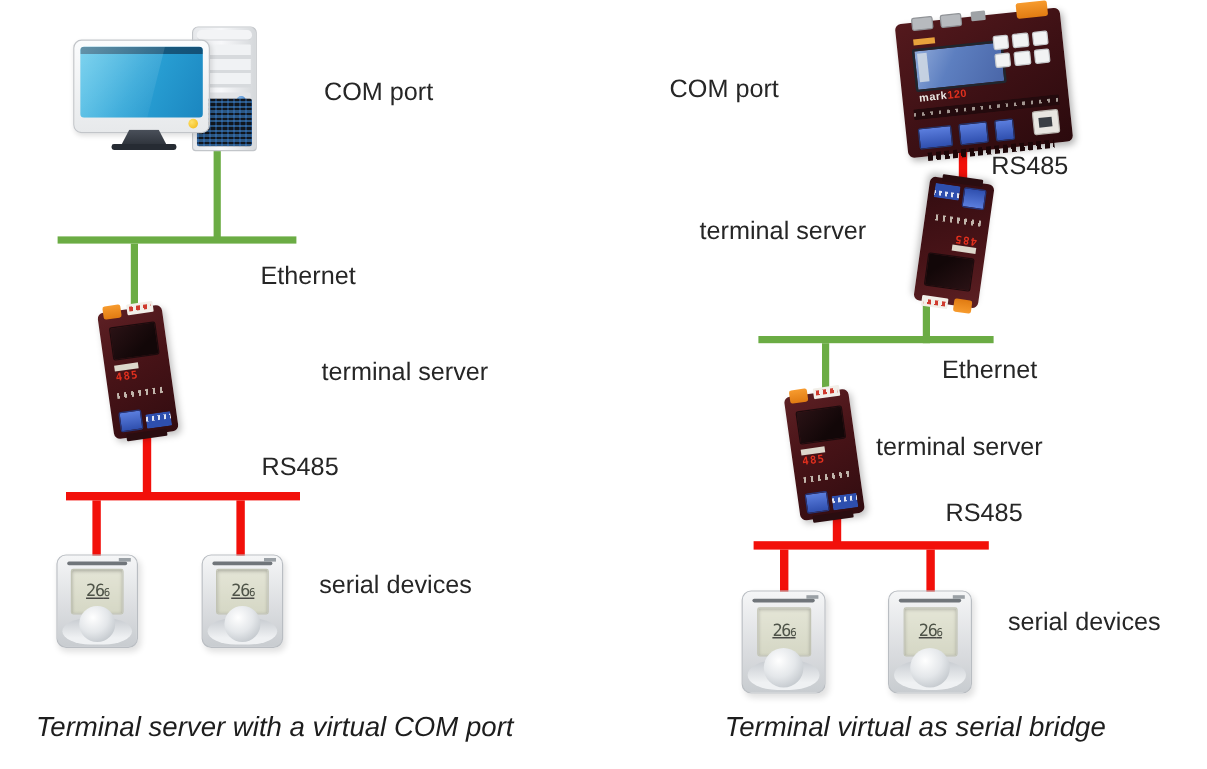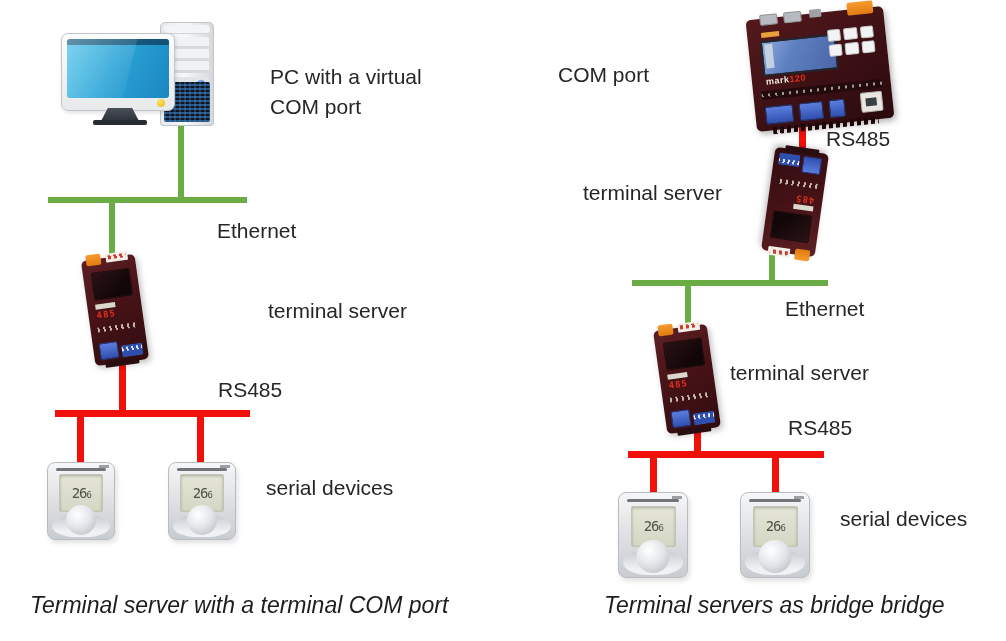--- a/index.html
+++ b/index.html
@@ -90,21 +90,21 @@
   .plc-rj45-slot{position:absolute;left:4px;top:5px;width:11px;height:8px;background:#3a3f45;}
   .plc-comb{position:absolute;bottom:-4px;left:16px;right:16px;height:7px;
     background:repeating-linear-gradient(90deg,#1c0608 0 4px,transparent 4px 7px);}
   
   .thermo{position:absolute;border:1px solid #b9bdc2;border-radius:8px;
     background:linear-gradient(180deg,#f5f6f7,#dadcdf 60%,#c8ccd0);box-shadow:2px 3px 5px rgba(0,0,0,.12);}
   .t-bar{position:absolute;top:7%;left:12%;width:76%;height:3px;background:#70757a;border-radius:2px;}
   .t-logo{position:absolute;top:3%;right:7%;width:10px;height:3px;background:#9aa0a5;}
   .t-lcd{position:absolute;top:15%;left:17%;width:64%;height:47%;border:1px solid #c2c4b4;border-radius:2px;
     background:linear-gradient(#e4e5d6,#d5d7c5);box-shadow:inset 0 1px 3px rgba(0,0,0,.25);
-    display:flex;align-items:center;justify-content:center;}
+    display:flex;align-items:center;justify-content:center;text-decoration:underline;}
   .t-digits{font-family:"DejaVu Sans Mono",monospace;color:#4e5348;font-size:14px;letter-spacing:-1px;}
   .t-digits .sub{font-size:9px;}
   .t-recess{position:absolute;bottom:2%;left:6%;width:88%;height:30%;border-radius:50%/60%;
     background:linear-gradient(180deg,#c7cbd0,#eff1f3 75%);}
   .t-knob{position:absolute;bottom:5%;left:50%;transform:translateX(-50%);border-radius:50%;
     background:radial-gradient(circle at 38% 32%,#ffffff,#e4e7ea 45%,#c3c8cd 80%,#b5bbc1);}
   .thermo.sm{width:66px;height:76px;} .thermo.sm .t-knob{width:30px;height:30px;}
   .thermo.lg{width:68px;height:84px;} .thermo.lg .t-knob{width:33px;height:33px;}
 </style>
 </head>
@@ -167,28 +167,27 @@
     <div class="t-bar"></div>
     <div class="t-logo"></div>
     <div class="t-lcd">
       <span class="t-digits"><span>26</span><span class="sub">6</span></span>
     </div>
     <div class="t-recess"></div>
     <div class="t-knob"></div>
   </div>
 
   <div class="lbl" style="left:270px;top:62px;">
-    <div>PC with a virtual</div>
     <div>COM port</div>
   </div>
   <div class="lbl" style="left:217px;top:216px;">Ethernet</div>
   <div class="lbl" style="left:268px;top:296px;">terminal server</div>
   <div class="lbl" style="left:218px;top:375px;">RS485</div>
   <div class="lbl" style="left:266px;top:473px;">serial devices</div>
-  <div class="caption" style="left:30px;top:592px;">Terminal server with a terminal COM port</div>
+  <div class="caption" style="left:30px;top:592px;">Terminal server with a virtual COM port</div>
 
   <div class="line red" style="left:799px;top:124px;width:7px;height:32px;"></div>
   <div class="line green" style="left:769px;top:248px;width:6px;height:38px;"></div>
   <div class="line green" style="left:632px;top:280px;width:196px;height:6px;"></div>
   <div class="line green" style="left:685px;top:286px;width:6px;height:46px;"></div>
   <div class="line red" style="left:694px;top:428px;width:7px;height:28px;"></div>
   <div class="line red" style="left:628px;top:451px;width:196px;height:7px;"></div>
   <div class="line red" style="left:650px;top:458px;width:7px;height:38px;"></div>
   <div class="line red" style="left:772px;top:458px;width:7px;height:38px;"></div>
 
@@ -272,15 +271,15 @@
 
   <div class="lbl" style="left:558px;top:60px;">
     <div>COM port</div>
   </div>
   <div class="lbl" style="left:826px;top:124px;">RS485</div>
   <div class="lbl" style="left:583px;top:178px;">terminal server</div>
   <div class="lbl" style="left:785px;top:294px;">Ethernet</div>
   <div class="lbl" style="left:730px;top:358px;">terminal server</div>
   <div class="lbl" style="left:788px;top:413px;">RS485</div>
   <div class="lbl" style="left:840px;top:504px;">serial devices</div>
-  <div class="caption" style="left:604px;top:592px;">Terminal servers as bridge bridge</div>
+  <div class="caption" style="left:604px;top:592px;">Terminal virtual as serial bridge</div>
 
 </div>
 
 </body></html>

